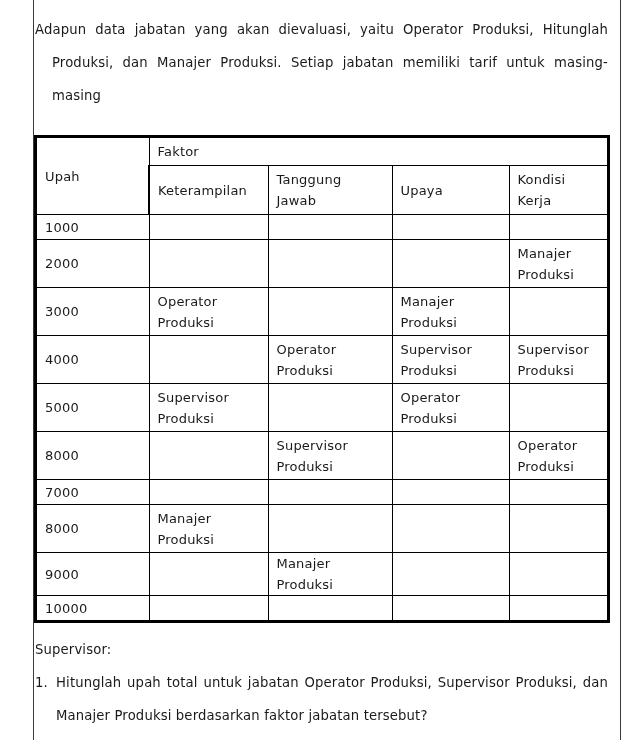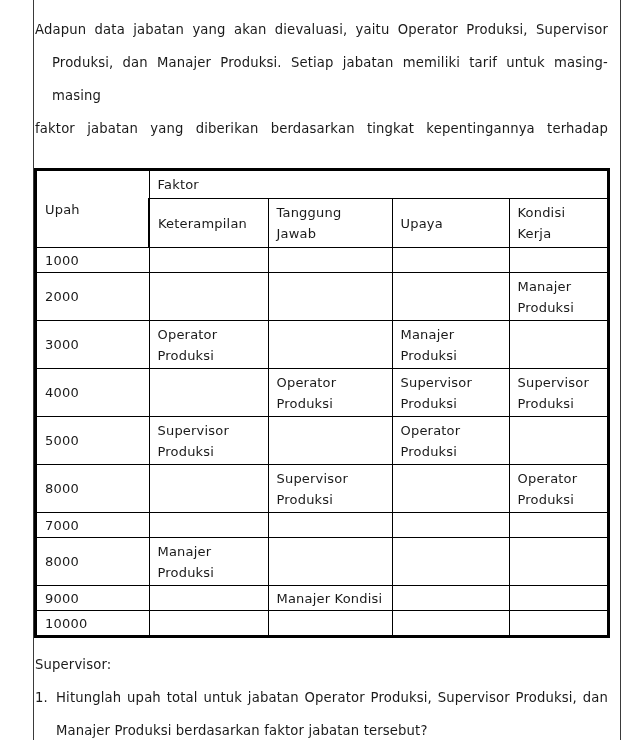--- a/index.html
+++ b/index.html
@@ -113,23 +113,22 @@
 </style>
 </head>
 <body>
 
 <div class="page-rule left"></div>
 <div class="page-rule right"></div>
 
 <div class="page-body">
 
   <p class="intro">
-    <span style="display: block; text-align: justify; text-align-last: justify;">Adapun data jabatan yang akan dievaluasi, yaitu Operator Produksi, Supervisor</span>
+    <span style="display: block; text-align: justify; text-align-last: justify;">Adapun data jabatan yang akan dievaluasi, yaitu Operator Produksi, Hitunglah</span>
     <span style="display: block; text-align: justify; text-align-last: justify; padding-left: 17px;">Produksi, dan Manajer Produksi. Setiap jabatan memiliki tarif untuk masing-masing</span>
-    <span style="display: block; text-align: justify; text-align-last: justify;">faktor jabatan yang diberikan berdasarkan tingkat kepentingannya terhadap</span>
   </p>
 
   <table class="wage-table">
     <colgroup>
       <col class="c-upah">
         <col class="c-ket">
         <col class="c-tj">
         <col class="c-up">
         <col class="c-kk">
     </colgroup>
@@ -240,21 +239,21 @@
             <span style="display: block;">Produksi</span>
           </td>
         <td></td>
         <td></td>
         <td></td>
       </tr>
 
       <tr class="r-short">
         <td>9000</td>
         <td></td>
-        <td>Manajer Kondisi</td>
+        <td>Manajer Produksi</td>
         <td></td>
         <td></td>
       </tr>
 
       <tr class="r-short botframe">
         <td>10000</td>
         <td></td>
         <td></td>
         <td></td>
         <td></td>

